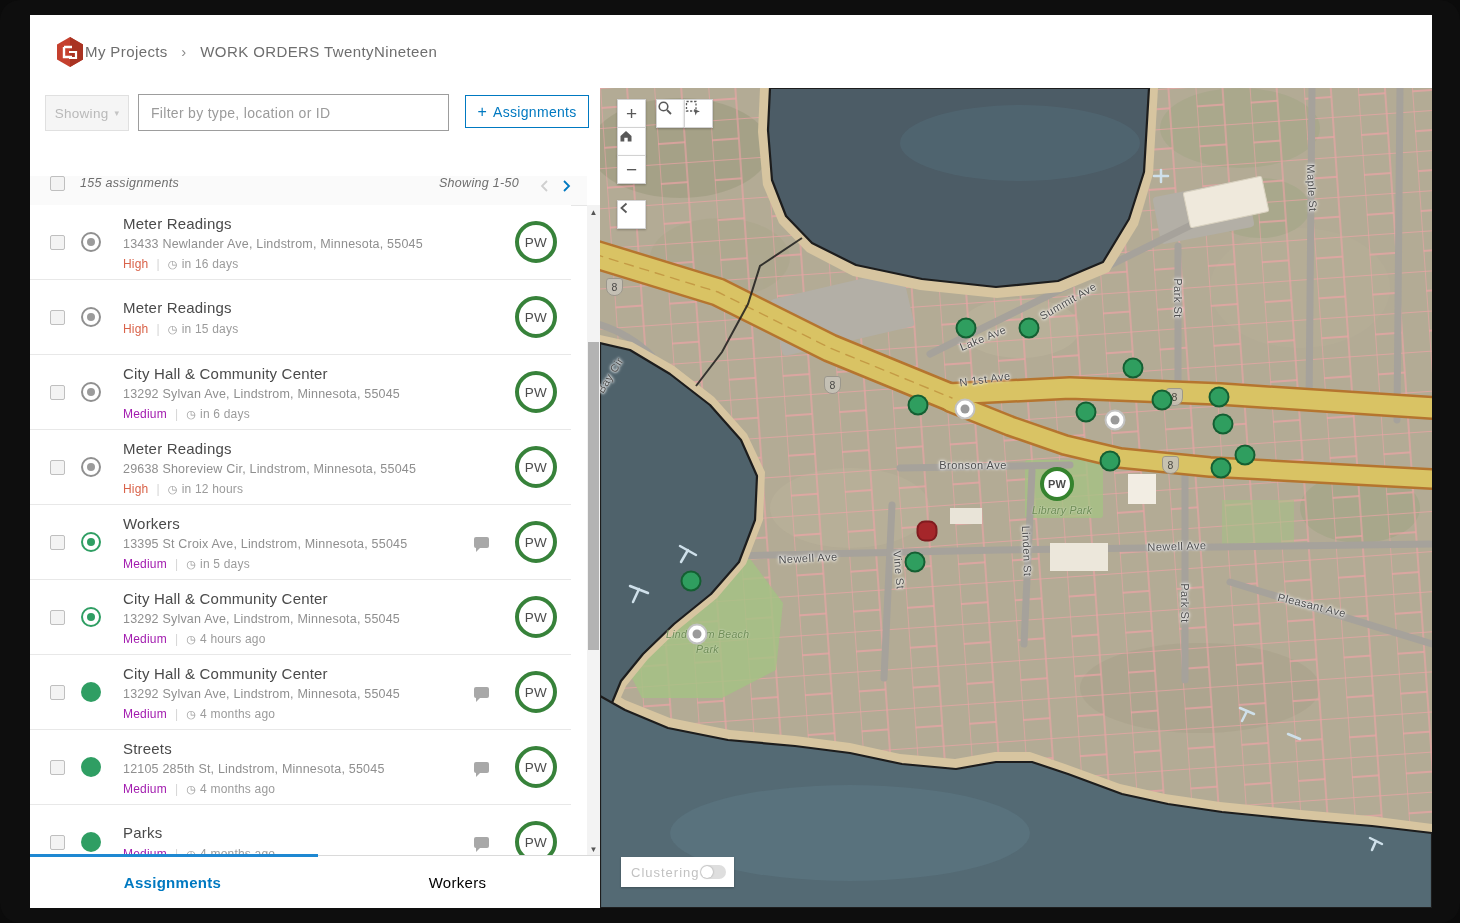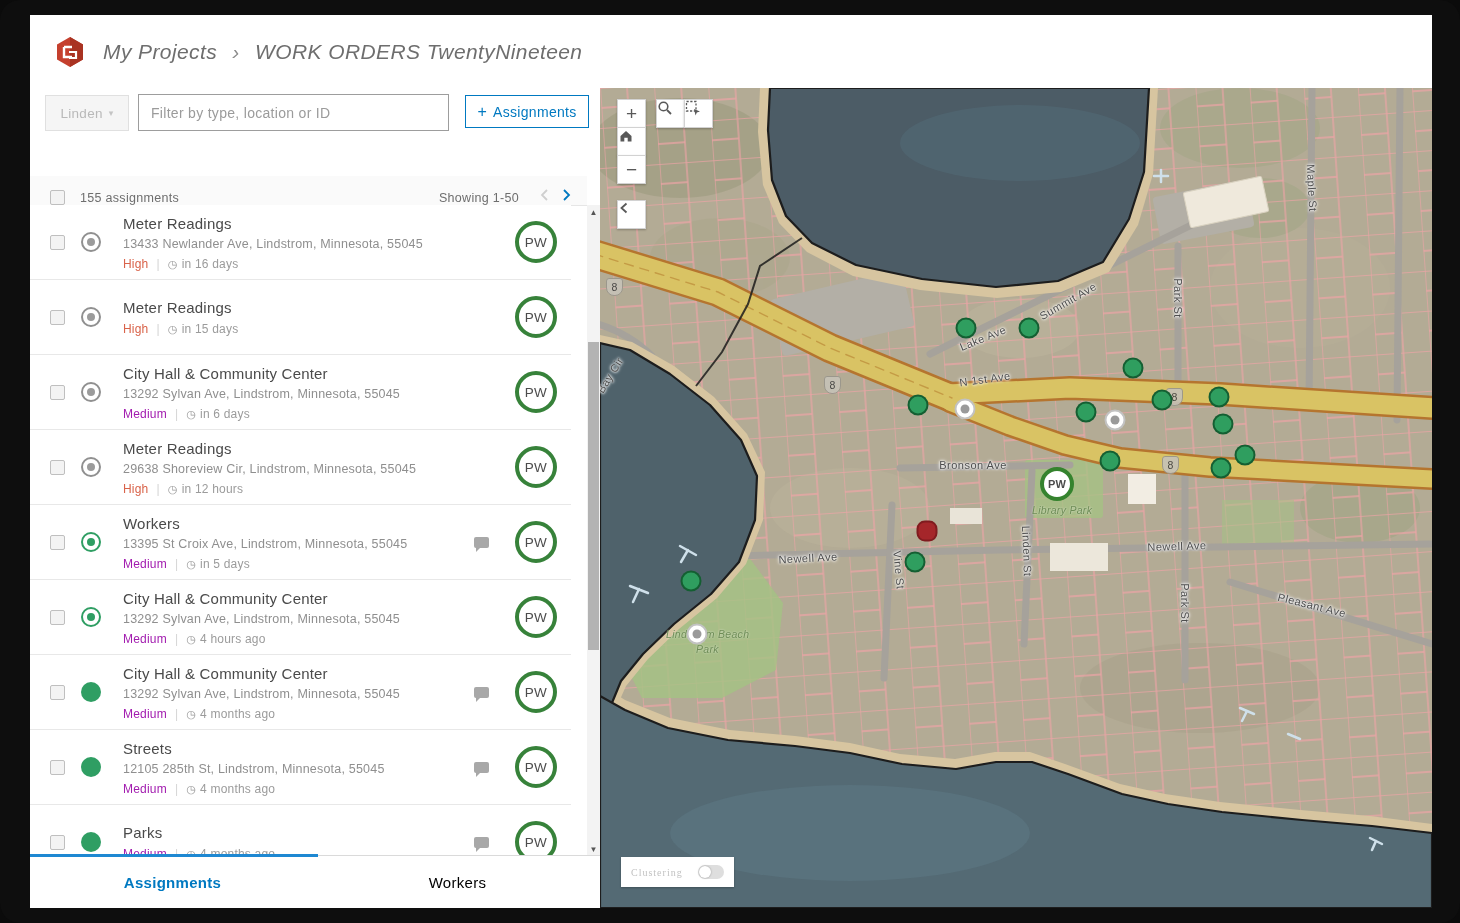--- a/index.html
+++ b/index.html
@@ -4,42 +4,42 @@
 <style>
   html,body{margin:0;padding:0;background:#0b0b0b;width:1460px;height:923px;overflow:hidden;
     font-family:"Liberation Sans",sans-serif;-webkit-font-smoothing:antialiased;}
   .frame{position:absolute;inset:0;border-radius:20px;background:#0e0e0e;}
   .app{position:absolute;left:30px;top:15px;width:1402px;height:893px;background:#fff;overflow:hidden;}
 
   
   .app-header{position:absolute;left:0;top:0;right:0;height:73px;background:#fff;border-bottom:1px solid #dfdfdf;
     display:flex;align-items:center;}
   .logo{margin-left:25px;width:30px;height:32px;flex:0 0 auto;}
-  .breadcrumb{margin-left:18px;font-size:21px;color:#6e6e6e;letter-spacing:.4px;font-style:italic;}
+  .breadcrumb{font-size:15px;color:#6e6e6e;letter-spacing:.4px;}
   .breadcrumb .sep{margin:0 9px;color:#8a8a8a;}
 
   
   .left-panel{position:absolute;left:0;top:73px;width:570px;bottom:0;background:#fff;}
   .toolbar{position:absolute;left:0;top:0;right:0;height:49px;}
   .btn-assign{position:absolute;left:15px;top:7px;width:84px;height:36px;background:#f5f5f5;border:1px solid #e0e0e0;
     color:#b9b9b9;font-size:13.5px;letter-spacing:.3px;display:flex;align-items:center;justify-content:center;gap:6px;}
   .filter-input{position:absolute;left:108px;top:6px;width:285px;height:35px;border:1px solid #9d9d9d;background:#fff;
     font-size:14px;color:#555;padding:0 12px;letter-spacing:.3px;font-family:"Liberation Sans",sans-serif;}
   .filter-input::placeholder{color:#9b9b9b;}
   .btn-add{position:absolute;left:435px;top:7px;width:124px;height:33px;background:#fff;border:1px solid #0079c1;
     color:#0079c1;font-size:14px;letter-spacing:.3px;display:flex;align-items:center;justify-content:center;gap:6px;}
   .btn-add .plus{font-size:16px;}
 
   .filter-row{position:absolute;left:0;top:49px;right:0;height:39px;display:flex;align-items:center;
     padding-left:20px;gap:27px;border-bottom:1px solid #e2e2e2;}
   .filter-item{font-size:12.5px;color:#6e6e6e;letter-spacing:.4px;cursor:pointer;}
   .filter-item .caret{font-size:9px;color:#8a8a8a;margin-left:4px;vertical-align:1px;}
 
   .list-header{position:absolute;left:0;top:88px;right:13px;height:29px;background:#fafafa;border-bottom:1px solid #e6e6e6;
-    display:flex;align-items:flex-end;padding:0 10px 0 20px;}
+    display:flex;align-items:flex-start;padding:0 10px 0 20px;font-style:italic;}
   .cbx{width:13px;height:13px;border:1px solid #bfbfbf;background:#f3f3f3;border-radius:2px;flex:0 0 auto;}
   .count-label{margin-left:15px;font-size:12.5px;color:#6e6e6e;letter-spacing:.3px;flex:1;}
   .showing-label{font-size:12.5px;color:#6e6e6e;letter-spacing:.3px;margin-right:14px;}
   .pg{width:22px;height:20px;display:flex;align-items:center;justify-content:center;}
 
   .rows{position:absolute;left:0;top:117px;right:29px;height:651px;overflow:hidden;background:#fff;}
   .row{height:74px;border-bottom:1px solid #e8e8e8;position:relative;display:flex;align-items:center;background:#fff;}
   .row .cbx{margin-left:20px;}
   .st{width:20px;height:20px;border-radius:50%;border:2px solid #909090;margin-left:16px;flex:0 0 auto;
     display:flex;align-items:center;justify-content:center;box-sizing:border-box;}
@@ -84,21 +84,21 @@
   .mk.white{width:21px;height:21px;background:#fff;border:2px solid #c2c2c2;display:flex;align-items:center;justify-content:center;}
   .mk.white .wdot{width:9px;height:9px;border-radius:50%;background:#9a9a9a;}
   .mk.red{width:21px;height:21px;background:#a5262a;border:2px solid #801b1f;border-radius:40%;}
   .mk.worker{width:34px;height:34px;background:#fff;border:4px solid #35832e;display:flex;align-items:center;justify-content:center;
     font-size:11px;color:#4c4c4c;font-weight:bold;letter-spacing:.2px;}
 
   .map-btn{position:absolute;width:29px;height:29px;background:#fff;border:1px solid #d2d2d2;box-shadow:0 1px 2px rgba(0,0,0,.25);
     display:flex;align-items:center;justify-content:center;color:#595959;font-size:19px;box-sizing:border-box;cursor:pointer;}
   .clustering{position:absolute;left:21px;bottom:21px;width:113px;height:30px;background:#fff;box-shadow:0 1px 2px rgba(0,0,0,.25);
     display:flex;align-items:center;padding:0 10px;box-sizing:border-box;}
-  .clustering .lbl{font-size:10px;color:#c2c2c2;letter-spacing:1px;flex:1;font-family:Liberation Serif, serif;}
+  .clustering .lbl{font-size:13px;color:#c2c2c2;letter-spacing:1px;flex:1;}
   .toggle{width:26px;height:14px;border-radius:8px;background:#dedede;position:relative;flex:0 0 auto;cursor:pointer;}
   .toggle .knob{position:absolute;left:1px;top:1px;width:12px;height:12px;border-radius:50%;background:#fff;box-shadow:0 0 2px rgba(0,0,0,.35);}
 </style>
 </head>
 <body>
 
 <div class="frame"></div>
 <div class="app">
 
   <div class="app-header">
@@ -111,21 +111,21 @@
     <div class="breadcrumb">
       <span>My Projects</span>
       <span class="sep">›</span>
       <span>WORK ORDERS TwentyNineteen</span>
     </div>
   </div>
 
   <div class="left-panel">
     <div class="toolbar">
       <button class="btn-assign">
-        <span>Linden</span>
+        <span>Showing</span>
         <span class="caret" style="font-size:9px;color:#c4c4c4;">▾</span>
       </button>
       <input class="filter-input" type="text" placeholder="Filter by type, location or ID" style="">
       <button class="btn-add">
         <span class="plus">+</span>
         <span>Assignments</span>
       </button>
     </div>
 
 

